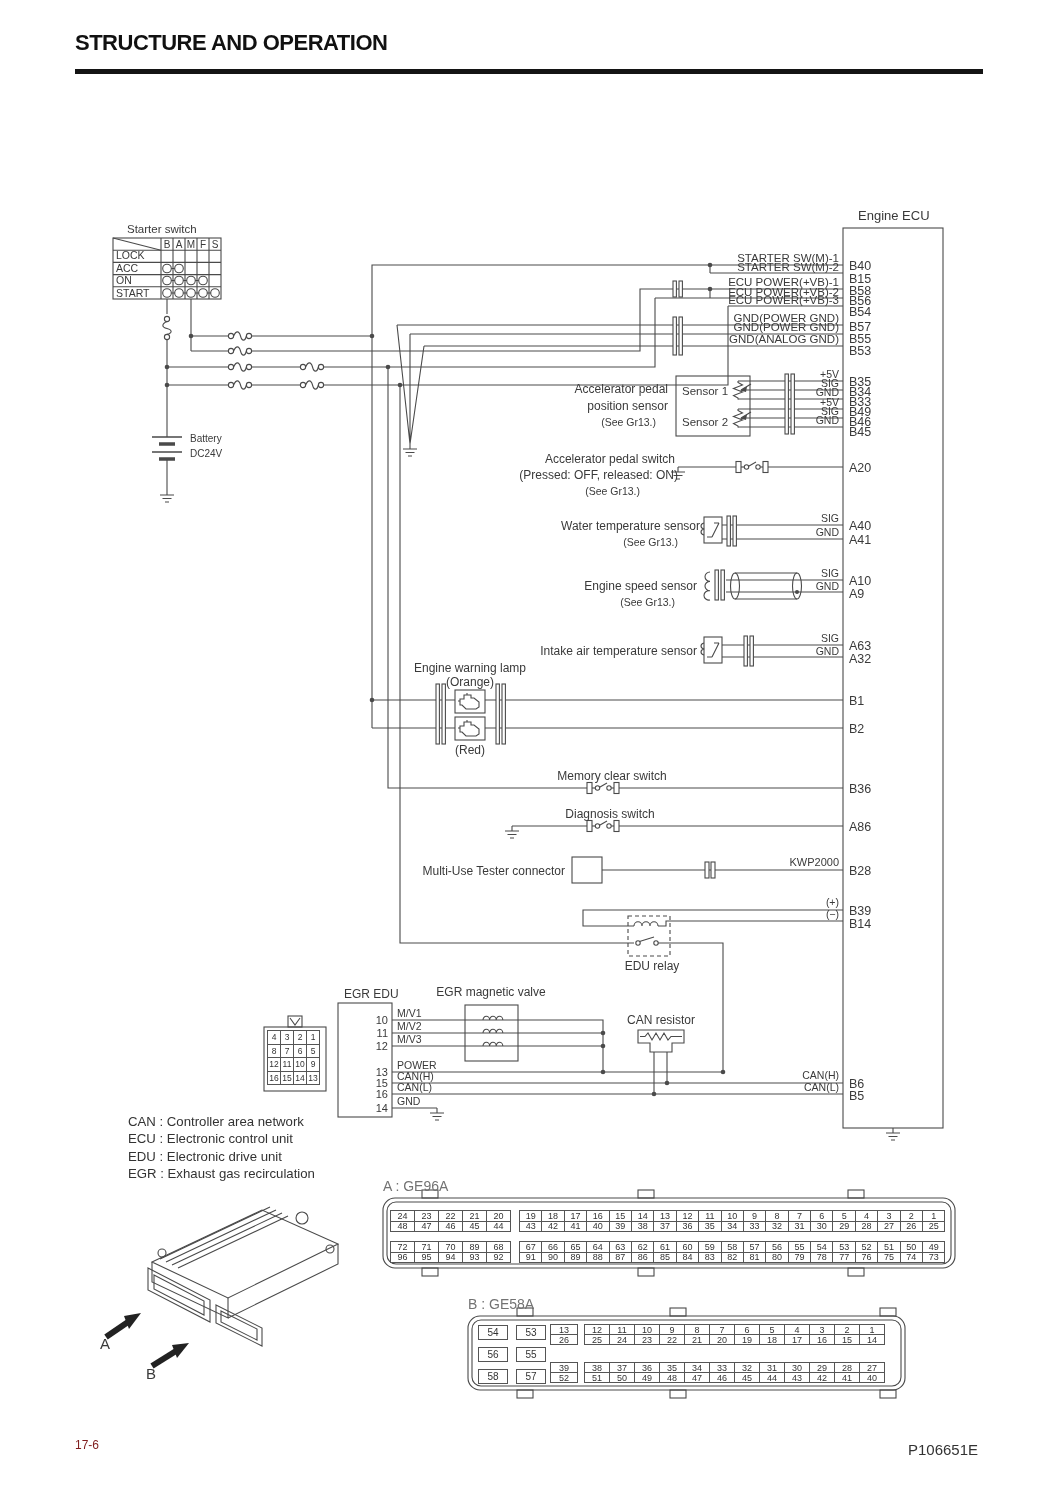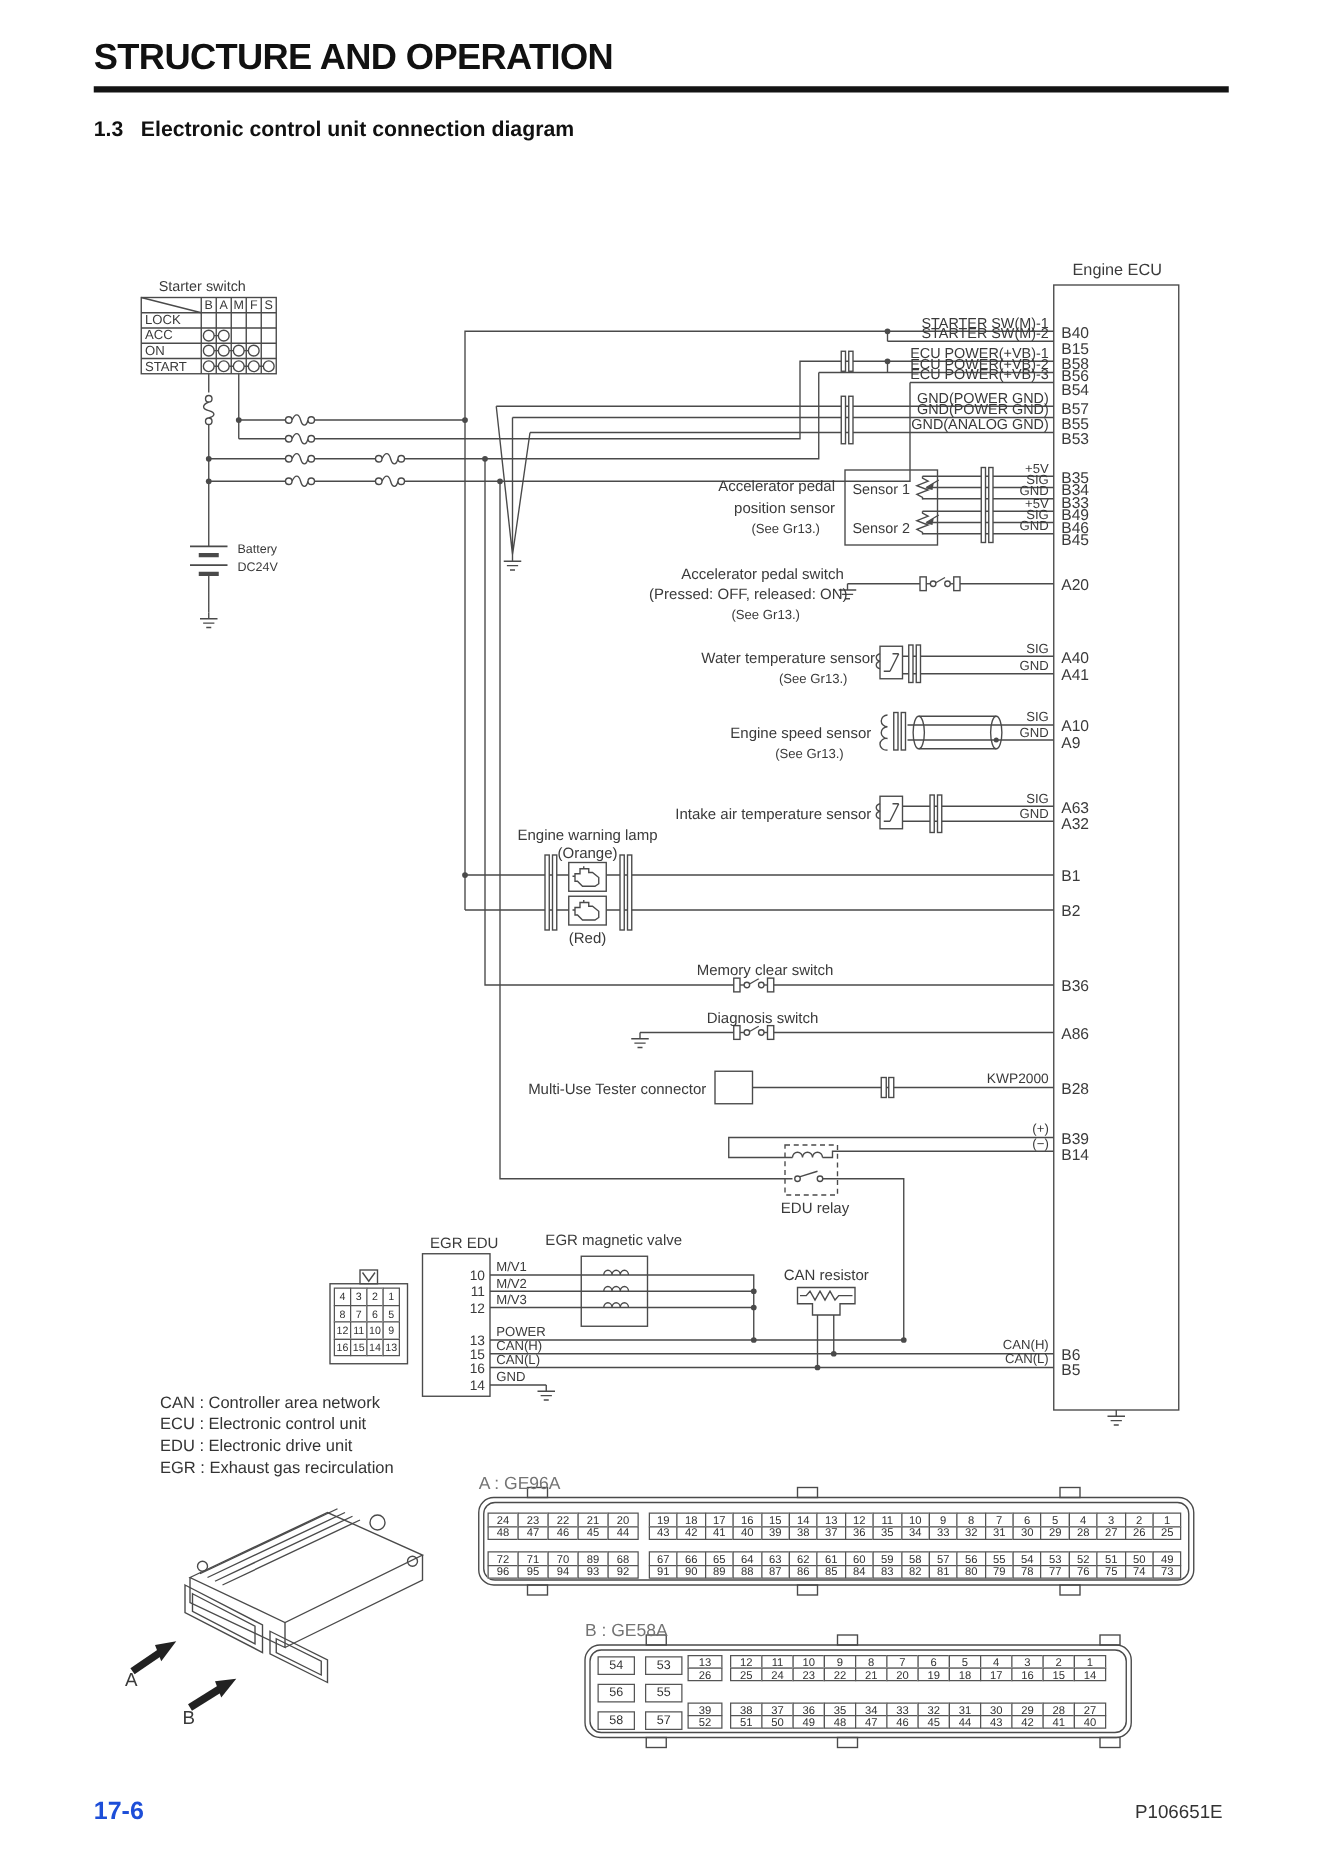--- a/index.html
+++ b/index.html
@@ -1,26 +1,26 @@
 <!DOCTYPE html>
 <html><head>
 <meta charset="utf-8">
 <style>
   html,body{margin:0;padding:0;background:#e8e8e8;}
   .page{position:relative;width:1058px;height:1497px;background:#ffffff;overflow:hidden;
         font-family:"Liberation Sans",sans-serif;color:#2e2e2e;}
   .abs{position:absolute;}
-  .h1{left:75px;top:30px;font-size:29px;font-weight:bold;letter-spacing:-0.5px;color:#111;}
+  .h1{left:75px;top:30px;font-size:22px;font-weight:bold;letter-spacing:-0.5px;color:#111;}
   .hbar{left:75px;top:69px;width:908px;height:5px;background:#141414;}
   .h2{left:75px;top:94px;font-size:17px;font-weight:bold;color:#111;}
   .h2 .no{margin-right:14px;}
   .legend{left:105px;top:1113px;font-size:13.2px;line-height:17.3px;color:#333;margin-left:23px;}
   .conn-title{font-size:14px;color:#737373;}
   .fig-code{left:908px;top:1441px;font-size:15px;color:#333;}
-  .page-no{left:75px;top:1438px;font-size:20px;font-weight:bold;color:#1d4ed8;}
+  .page-no{left:75px;top:1438px;font-size:12px;font-weight:normal;color:#7f1d1d;}
   svg{position:absolute;left:0;top:0;font-family:"Liberation Sans",sans-serif;}
   svg text{fill:#3a3a3a;}
   .w{stroke:#4a4a4a;stroke-width:1.1;fill:none;}
   .w2{stroke:#4a4a4a;stroke-width:1.1;fill:#ffffff;}
   .dot{fill:#4a4a4a;stroke:none;}.t10{font-size:10px;}.t105{font-size:10.5px;}
   .t11{font-size:11px;}.t115{font-size:11.5px;}.t12{font-size:12px;}
   .t125{font-size:12.5px;}.t13{font-size:13px;}.t15{font-size:15px;}
   .end{text-anchor:end;}.mid{text-anchor:middle;}
   .pin-grid{position:absolute;display:flex;flex-direction:column;color:#333;}
   .pg-row{display:flex;}
@@ -29,23 +29,20 @@
            font-size:var(--fs,9px);background:#fff;}
   .pin-grid.gapped .pg-cell{margin:0 var(--gx,8px) var(--gy,7px) 0;border:1.3px solid #555;}
 </style>
 </head>
 <body>
 
 <div class="page">
 
   <div class="abs h1">STRUCTURE AND OPERATION</div>
   <div class="abs hbar"></div>
-  <div class="abs h2">
-    <span class="no">1.3</span><span>Electronic control unit connection diagram</span>
-  </div>
 
   <svg width="1058" height="1497" viewBox="0 0 1058 1497">
     <defs>
       <g id="fuseh">
         <path class="w" d="M5.6 0 C8 -5.5 11 -5.5 12.5 0 C14 5.5 17 5.5 18.4 0"></path>
         <circle class="w2" cx="3" cy="0" r="2.6"></circle>
           <circle class="w2" cx="21" cy="0" r="2.6"></circle>
       </g>
       <g id="fusev">
         <path class="w" d="M0 5.6 C-5.5 8 -5.5 11 0 12.5 C5.5 14 5.5 17 0 18.4"></path>

